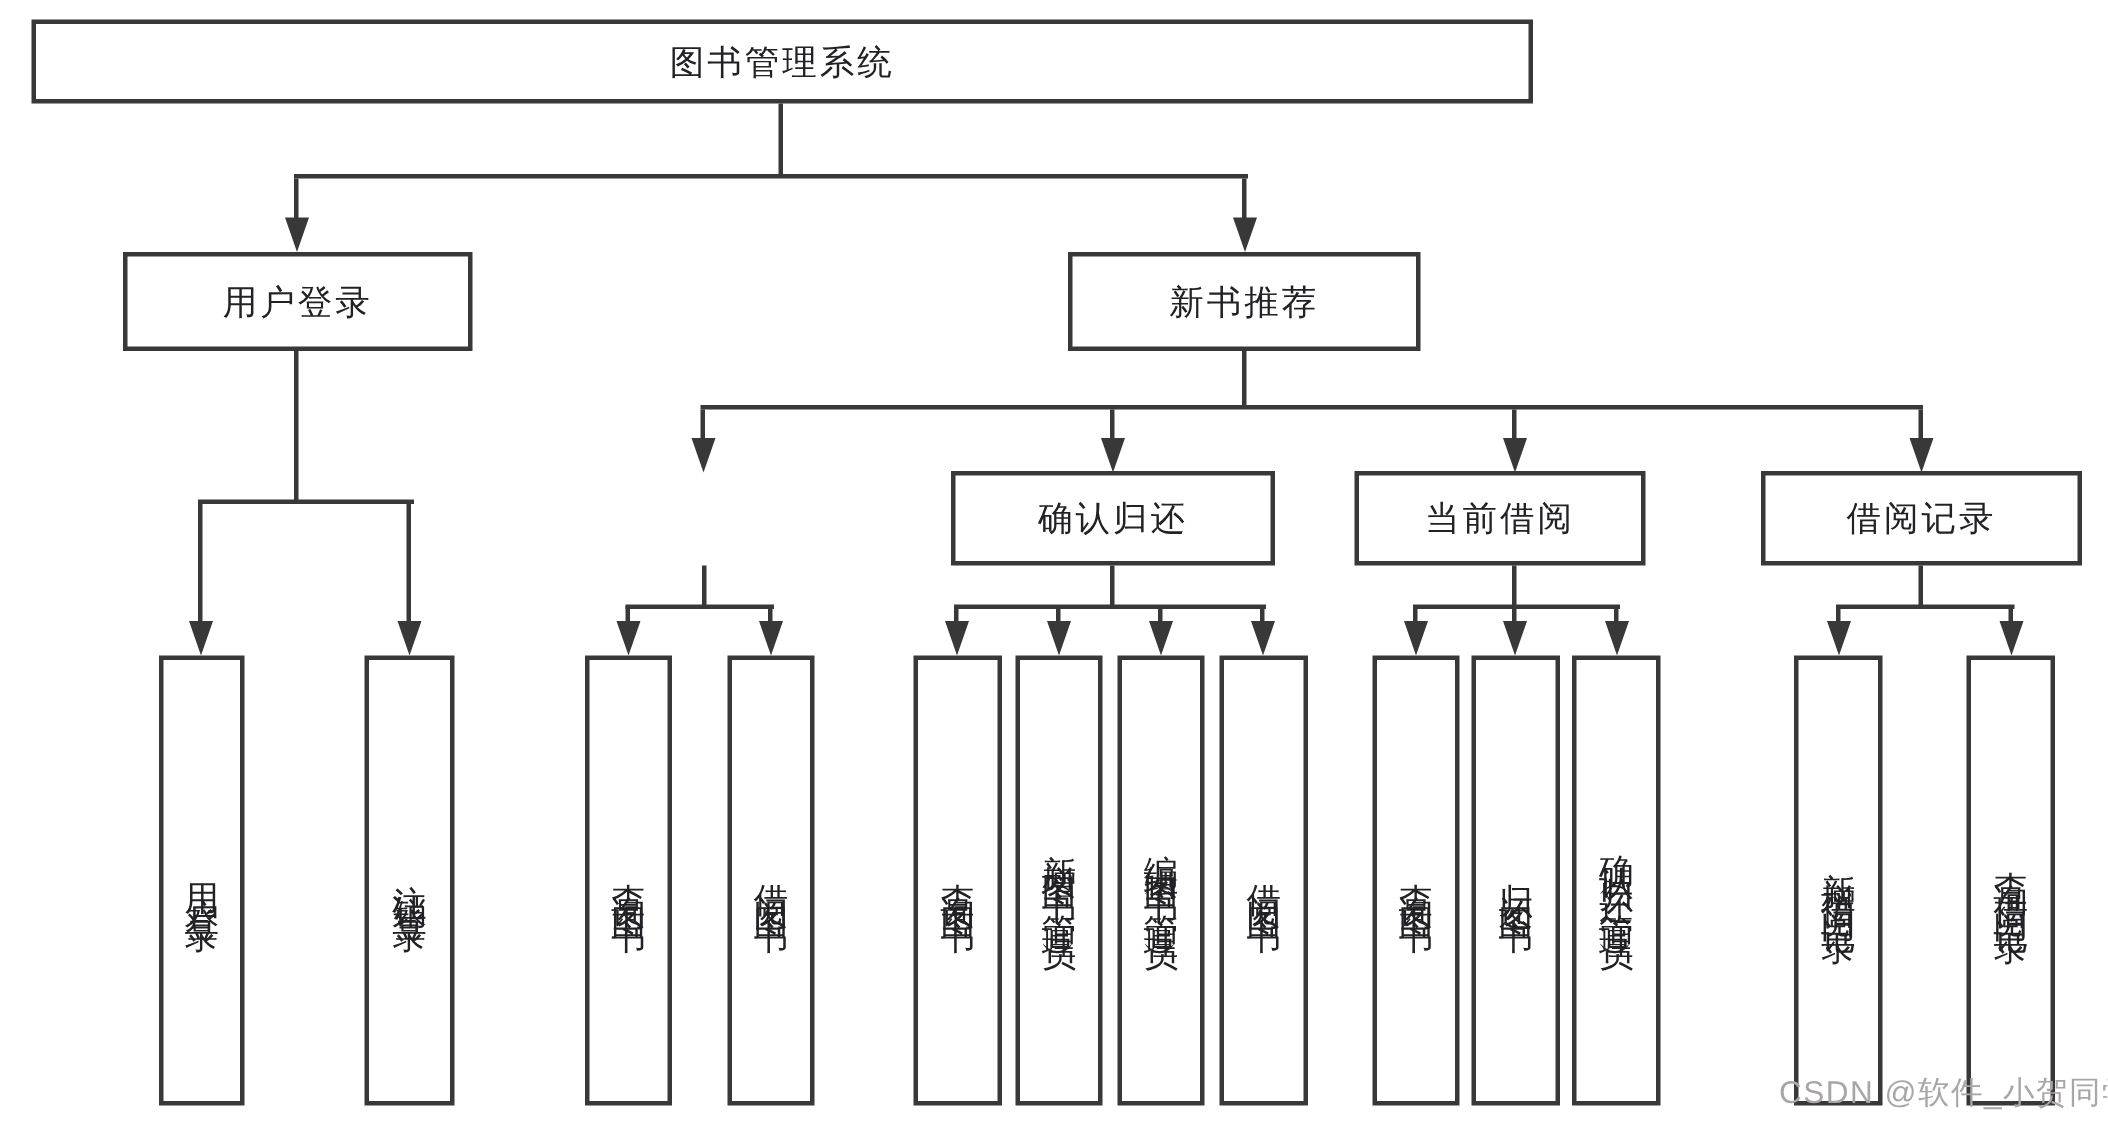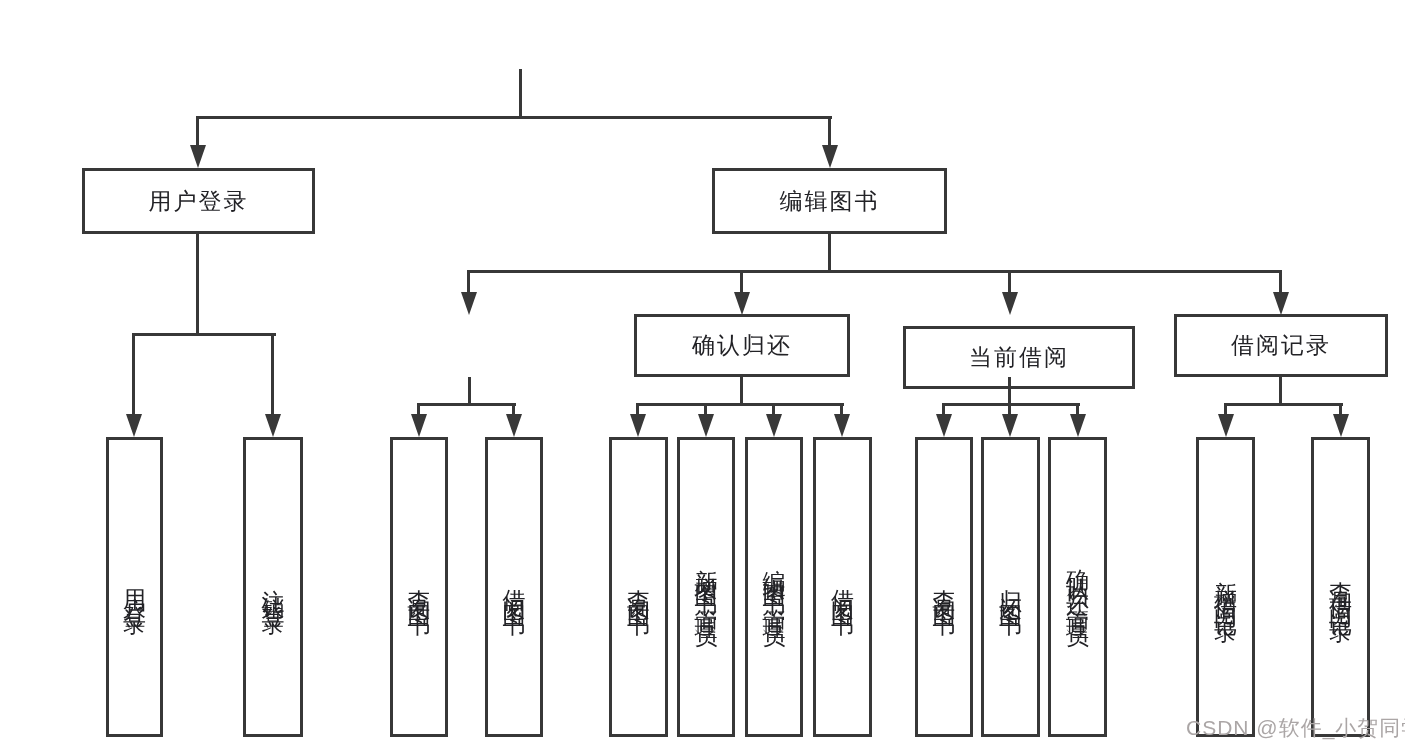--- a/index.html
+++ b/index.html
@@ -27,33 +27,36 @@
   .watermark {
     position:absolute; left:1186px; top:714px;
     font-size:21px; color:#aba6a6; letter-spacing:1px; white-space:nowrap;
   }
 </style>
 </head>
 <body>
 
 <div class="canvas">
 
+  <div class="box" style="left:21px; top:13px; width:1001px; height:56px;">
+    <span>图书管理系统</span>
+  </div>
 
   <div class="vline" style="left:519px; top:69px; height:48px;"></div>
   <div class="hline" style="left:196px; top:116px; width:636px;"></div>
   <div class="vline" style="left:196px; top:119px; height:27px;"></div>
   <div class="arrow" style="left:190px; top:145px;"></div>
   <div class="vline" style="left:828px; top:119px; height:27px;"></div>
   <div class="arrow" style="left:822px; top:145px;"></div>
 
   <div class="box" style="left:82px; top:168px; width:233px; height:66px;">
     <span>用户登录</span>
   </div>
   <div class="box" style="left:712px; top:168px; width:235px; height:66px;">
-    <span>编辑图书</span>
+    <span>新书推荐</span>
   </div>
 
   <div class="vline" style="left:196px; top:234px; height:101px;"></div>
   <div class="hline" style="left:132px; top:333px; width:144px;"></div>
   <div class="vline" style="left:132px; top:336px; height:79px;"></div>
   <div class="arrow" style="left:126px; top:414px;"></div>
   <div class="vline" style="left:271px; top:336px; height:79px;"></div>
   <div class="arrow" style="left:265px; top:414px;"></div>
 
   <div class="vline" style="left:828px; top:234px; height:38px;"></div>
@@ -63,21 +66,21 @@
   <div class="vline" style="left:740px; top:273px; height:20px;"></div>
   <div class="arrow" style="left:734px; top:292px;"></div>
   <div class="vline" style="left:1008px; top:273px; height:20px;"></div>
   <div class="arrow" style="left:1002px; top:292px;"></div>
   <div class="vline" style="left:1279px; top:273px; height:20px;"></div>
   <div class="arrow" style="left:1273px; top:292px;"></div>
 
   <div class="box" style="left:634px; top:314px; width:216px; height:63px;">
     <span>确认归还</span>
   </div>
-  <div class="box" style="left:903px; top:326px; width:232px; height:63px;">
+  <div class="box" style="left:903px; top:314px; width:194px; height:63px;">
     <span>当前借阅</span>
   </div>
   <div class="box" style="left:1174px; top:314px; width:214px; height:63px;">
     <span>借阅记录</span>
   </div>
 
   <div class="vline" style="left:468px; top:377px; height:28px;"></div>
   <div class="hline" style="left:417px; top:403px; width:99px;"></div>
   <div class="vline" style="left:417px; top:404px; height:11px;"></div>
   <div class="arrow" style="left:411px; top:414px;"></div>

